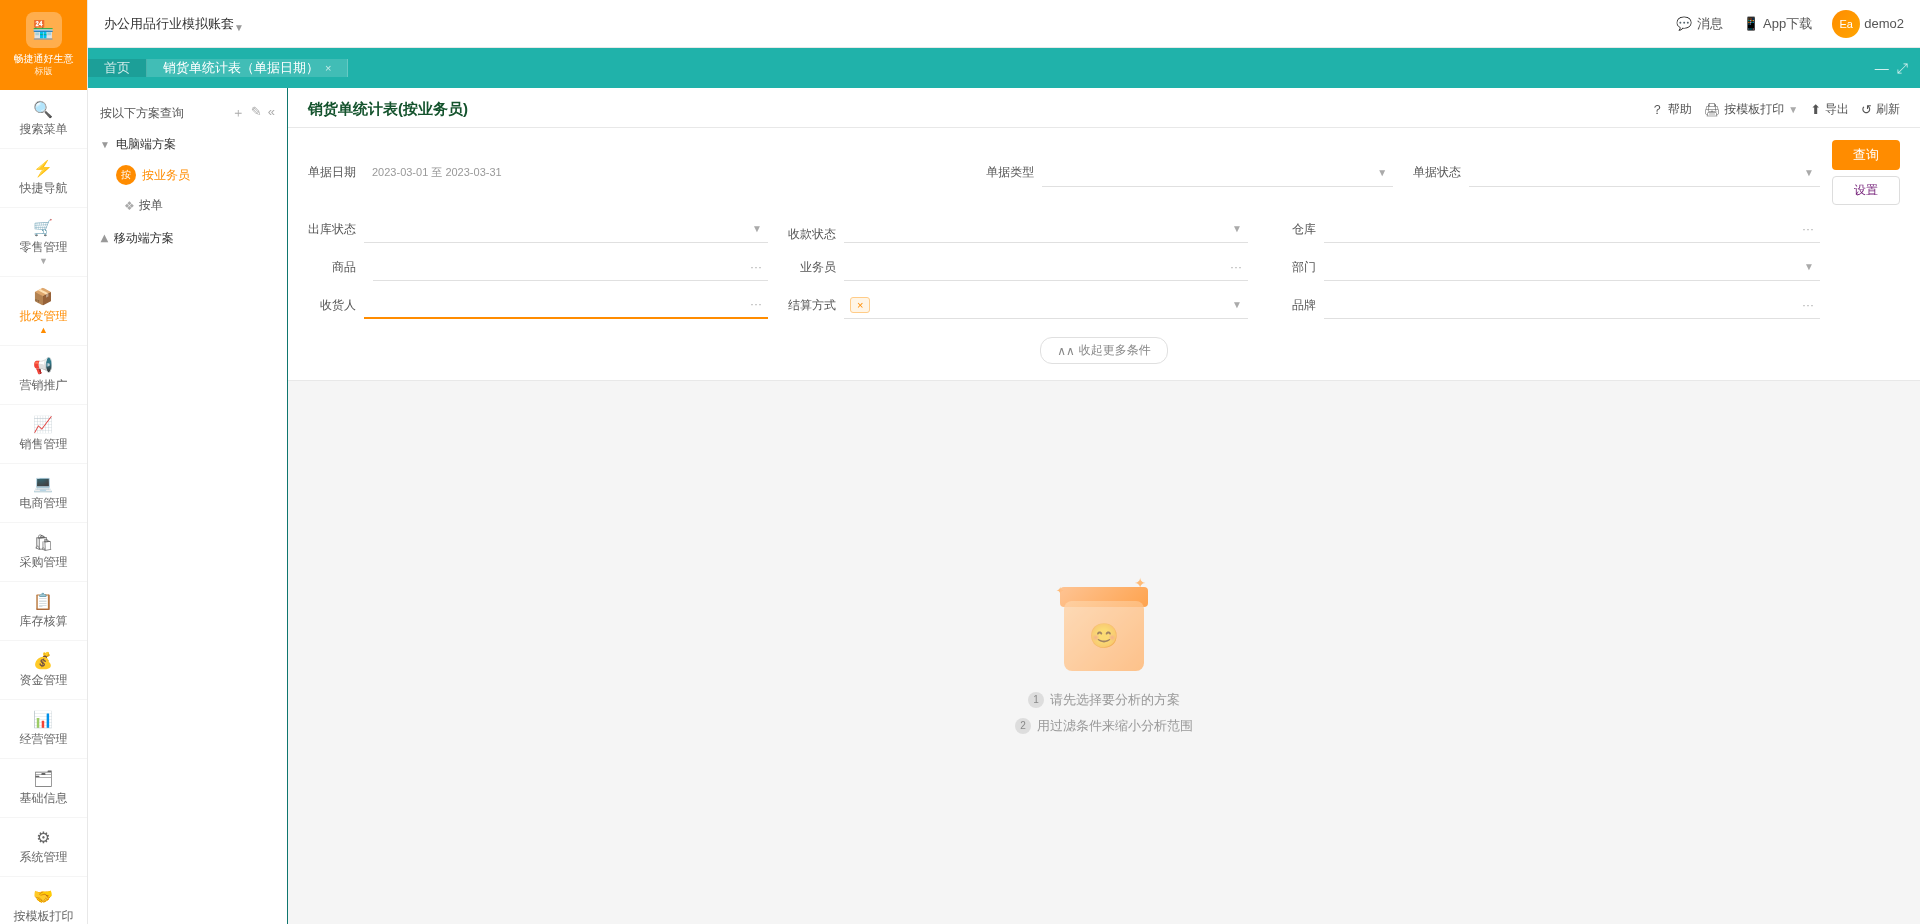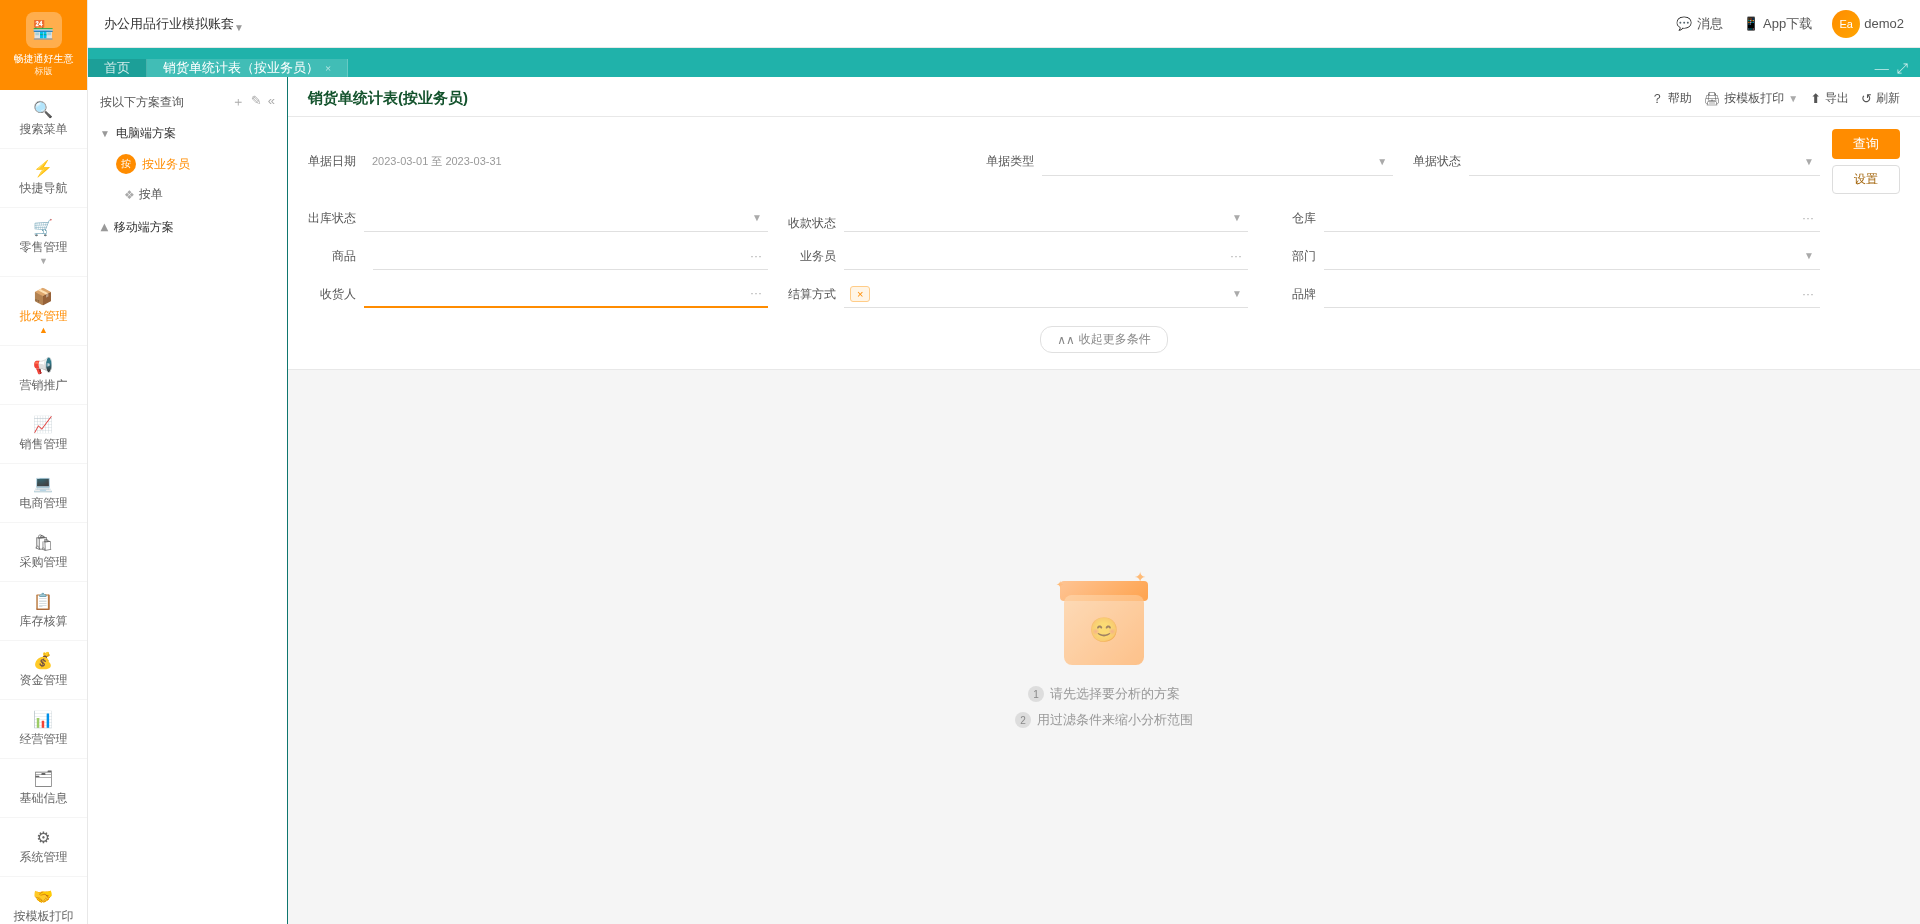--- a/index.html
+++ b/index.html
@@ -88,25 +88,24 @@
     }
     .avatar {
       width: 28px; height: 28px; border-radius: 50%;
       background: linear-gradient(135deg, #ff8c00, #ffa500);
       display: flex; align-items: center; justify-content: center;
       color: #fff; font-size: 11px;
     }
 
     
     #tabbar {
-      height: 29px;
+      height: 40px;
       background: #20b2aa;
       display: flex;
-      align-items: flex-end;
-      font-family: Liberation Serif, serif;
+      align-items: center;
     }
     .tab-item {
       display: flex;
       align-items: center;
       padding: 0 16px;
       color: rgba(255,255,255,0.8);
       font-size: 13px;
       cursor: pointer;
       gap: 6px;
       border-right: 1px solid rgba(255,255,255,0.2);
@@ -262,21 +261,21 @@
       border-radius: 12px;
       background: #fff;
     }
     .btn-query {
       background: #ff8c00; color: #fff;
       border: none; border-radius: 4px;
       padding: 6px 20px; font-size: 13px;
       cursor: pointer; white-space: nowrap;
     }
     .btn-settings {
-      background: #fff; color: #a16207;
+      background: #fff; color: #701a75;
       border: 1px solid #ddd; border-radius: 4px;
       padding: 5px 16px; font-size: 12px;
       cursor: pointer; white-space: nowrap;
     }
 
     
     .empty-state {
       flex: 1;
       display: flex;
       align-items: center;
@@ -428,21 +427,21 @@
         <span>demo2</span>
       </div>
     </div>
   </div>
 
   <div id="tabbar">
     <div class="tab-item home">
       <span>首页</span>
     </div>
     <div class="tab-item active">
-      <span>销货单统计表（按业务员）</span>
+      <span>销货单统计表（单据日期）</span>
       <span class="tab-close">×</span>
     </div>
     <div class="tab-spacer"></div>
     <div class="tab-controls">
       <span class="tab-ctrl-btn">—</span>
       <span class="tab-ctrl-btn">⤢</span>
     </div>
   </div>
 
   <div id="content">

